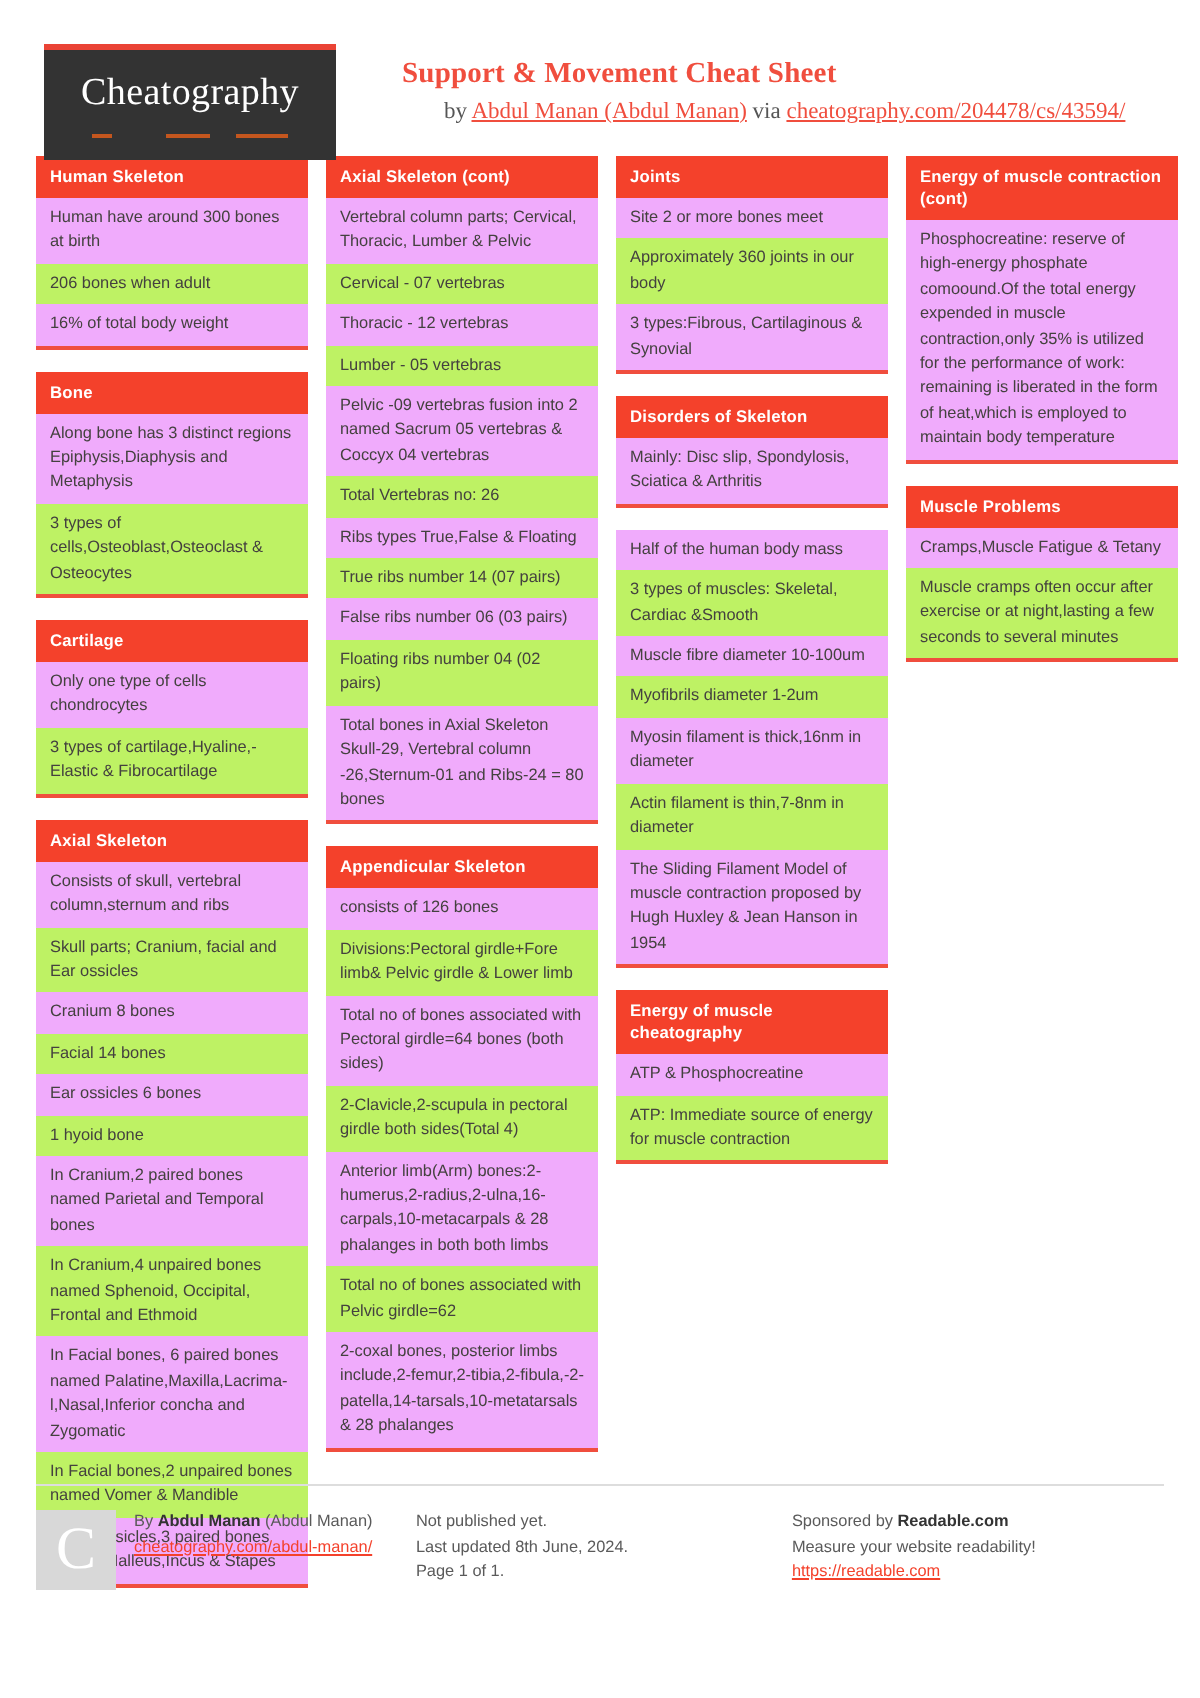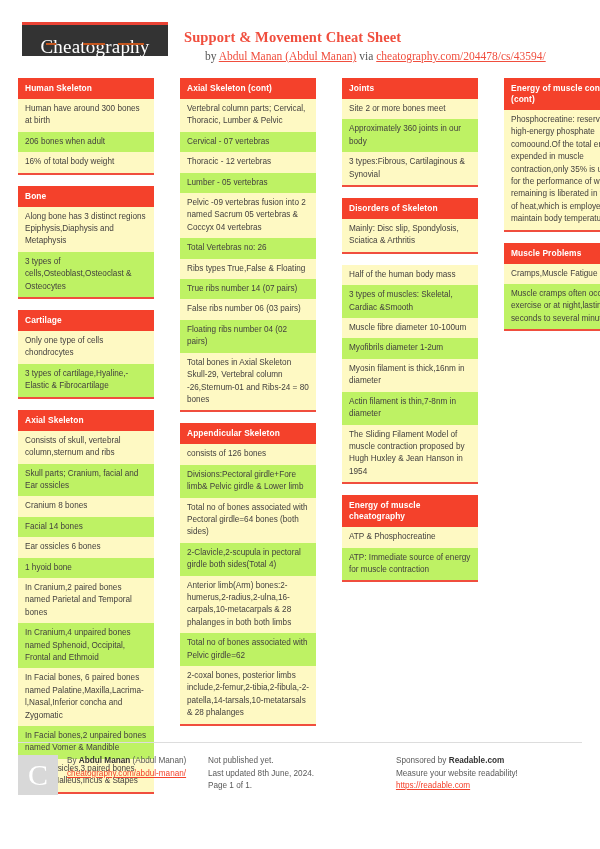--- a/index.html
+++ b/index.html
@@ -19,21 +19,21 @@
 
   
   .header {
     display: flex;
     align-items: flex-start;
     padding: 22px 20px 0 22px;
     height: 78px;
   }
   .logo-box {
     width: 146px;
-    height: 34px;
+    height: 58px;
     background: #333333;
     border-top: 3px solid #ea4335;
     position: relative;
     flex: 0 0 auto;
   }
   .logo-text {
     position: absolute;
     left: 0; right: 0;
     top: 11px;
     text-align: center;
@@ -46,21 +46,21 @@
     position: absolute;
     height: 2px;
     background: #c4561e;
     bottom: 11px;
   }
   .lu1 { left: 24px; width: 10px; }
   .lu2 { left: 61px; width: 22px; }
   .lu3 { left: 96px; width: 26px; }
 
   .title-block {
-    margin-left: 16px;
+    margin-left: 33px;
     padding-top: 6px;
   }
   .sheet-title {
     color: #f04e3e;
     font-family: "Liberation Serif", serif;
     font-size: 14.5px;
     font-weight: bold;
     line-height: 18px;
     letter-spacing: .1px;
   }
@@ -71,21 +71,21 @@
     line-height: 17px;
     margin-top: 2px;
     padding-left: 21px;
   }
   .sheet-byline .red { color: #f04e3e; }
 
   
   .columns {
     display: flex;
     padding: 0 18px;
-    gap: 26px;
+    gap: 9px;
     align-items: flex-start;
   }
   .col { width: 136px; flex: 0 0 136px; }
 
   .card {
     margin-bottom: 11px;
     border-bottom: 2px solid #f04e3e;
     background: #ffffff;
   }
   .card-title {
@@ -97,21 +97,21 @@
     line-height: 11px;
     letter-spacing: .1px;
   }
   .row {
     font-size: 8.2px;
     line-height: 12.4px;
     color: #44413f;
     padding: 4px 7px 4px 7px;
     background: #bef264;
   }
-  .row.alt { background: #fef9c3; }
+  .row.alt { background: #f0abfc; }
 
   
   .footer {
     position: absolute;
     left: 18px;
     right: 18px;
     top: 742px;
     border-top: 1px solid #dddddd;
     padding-top: 12px;
     display: flex;

